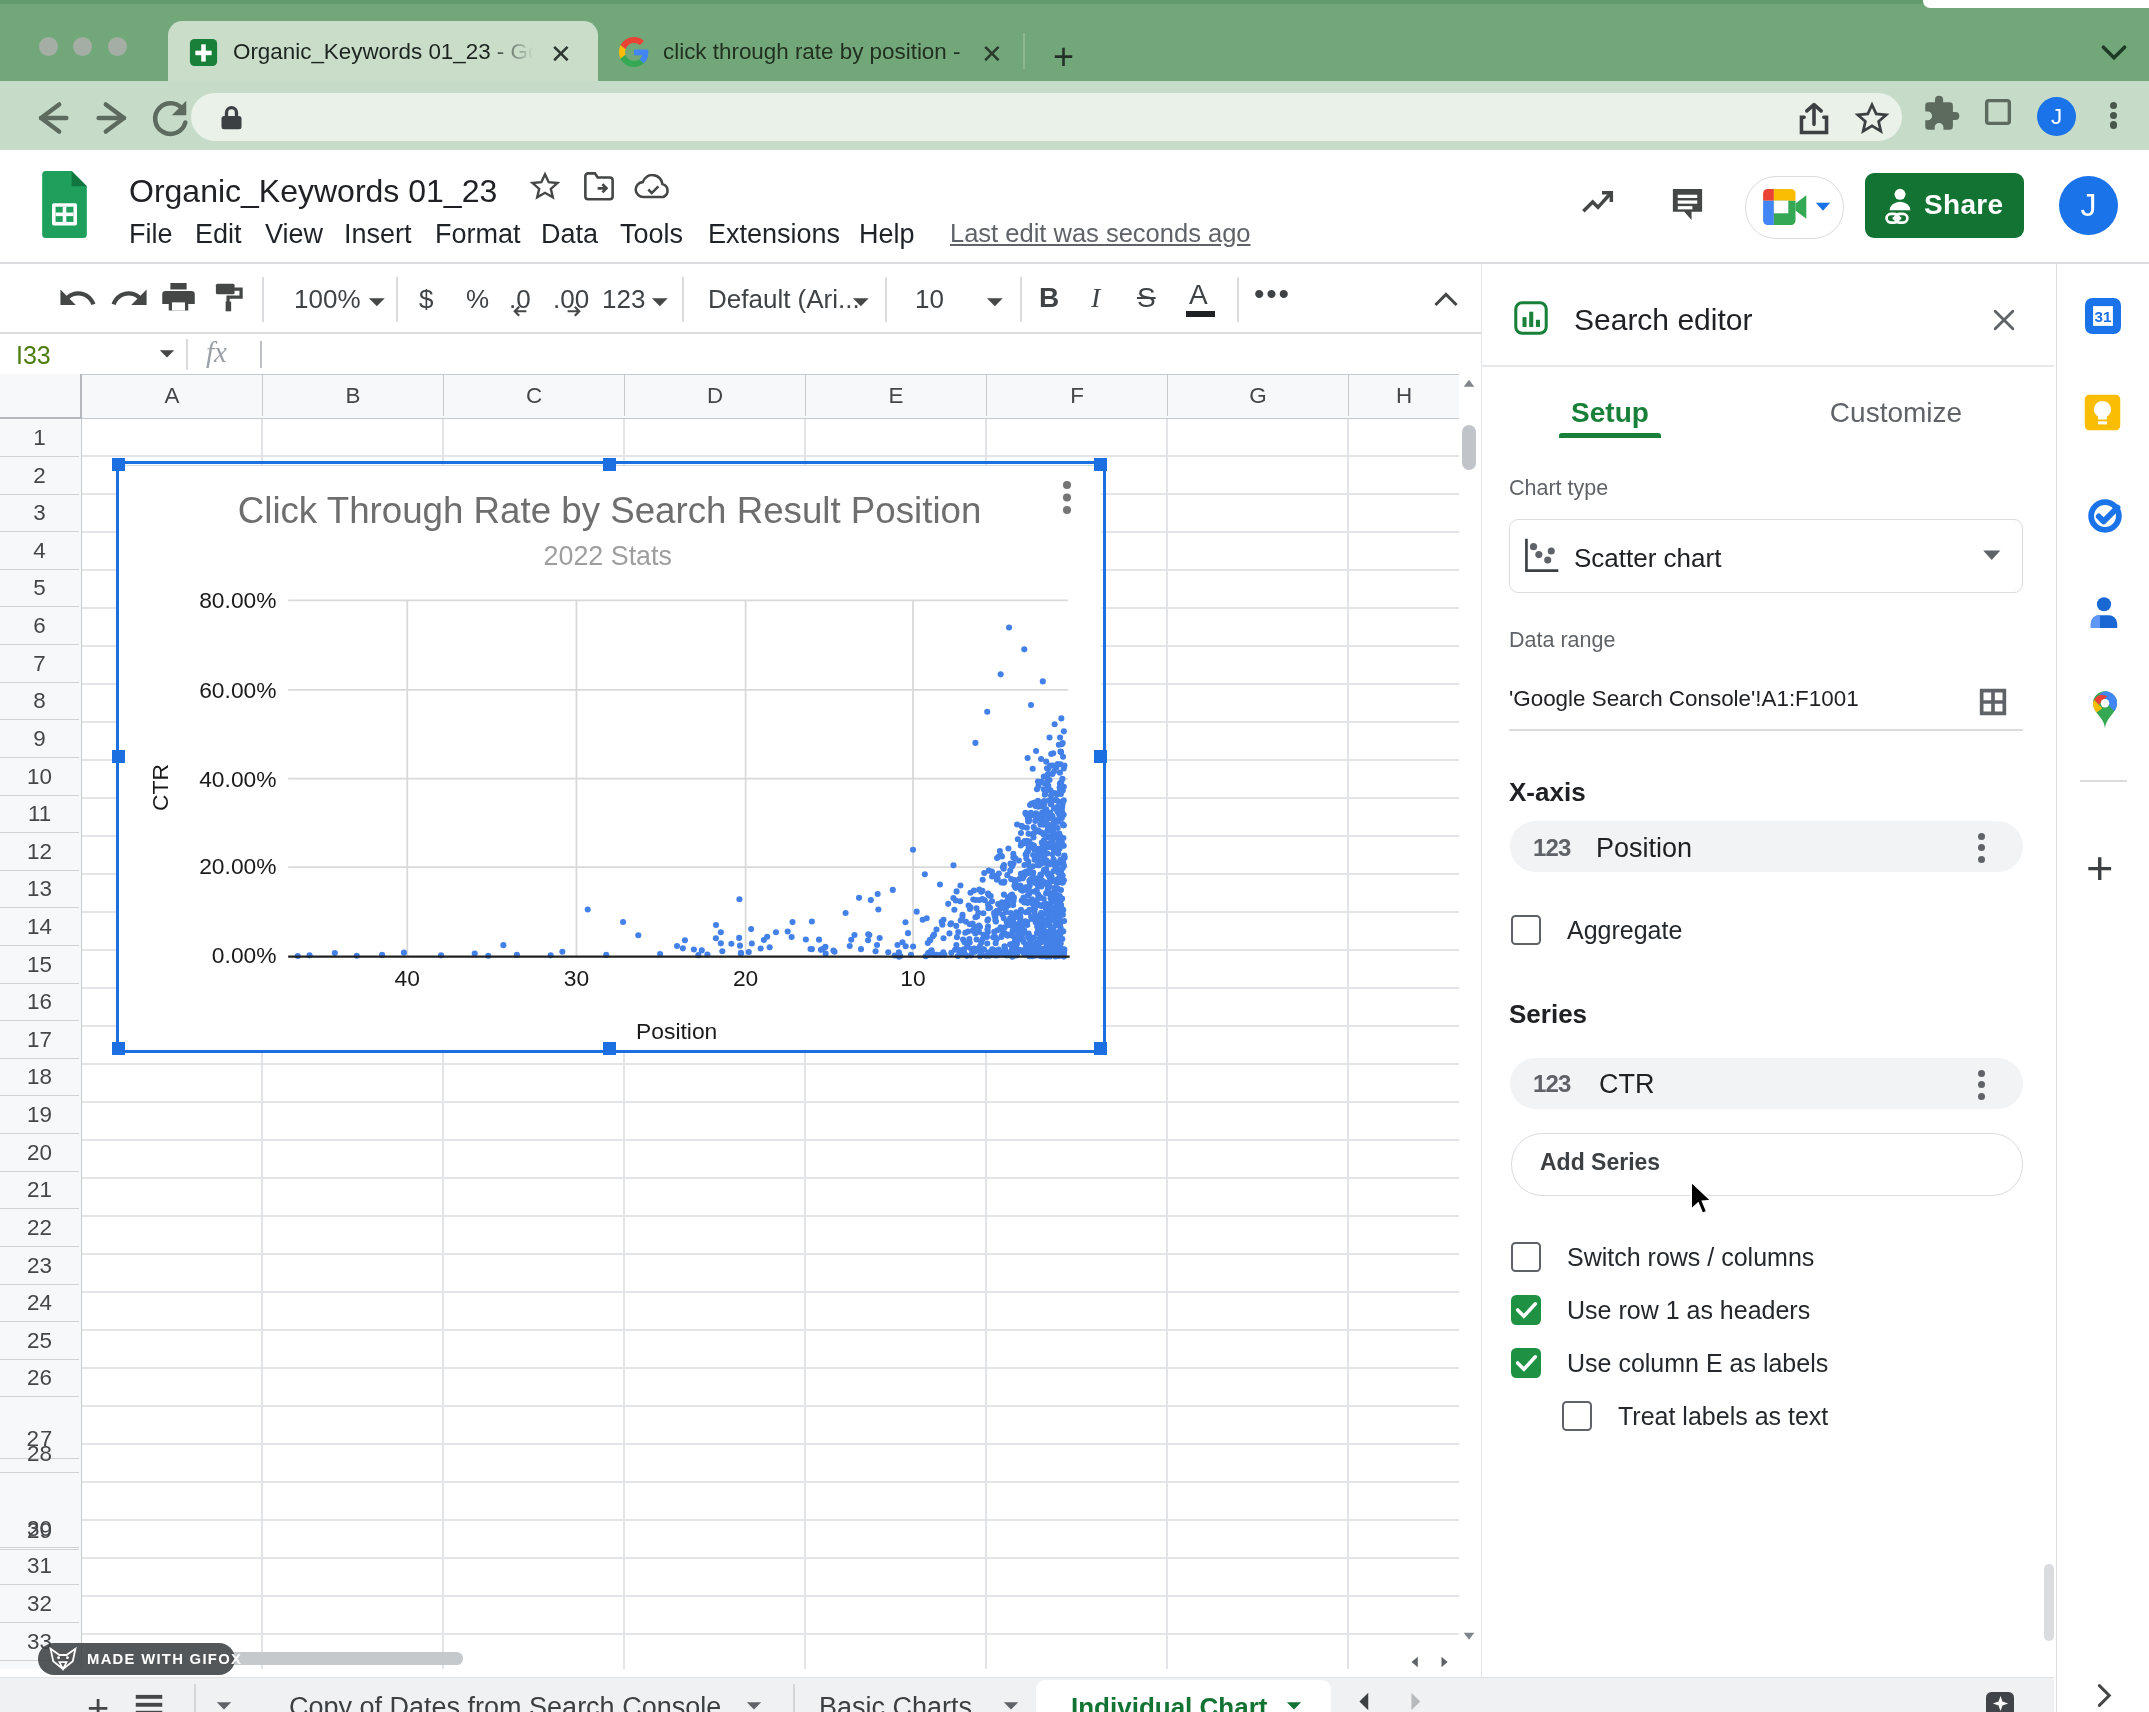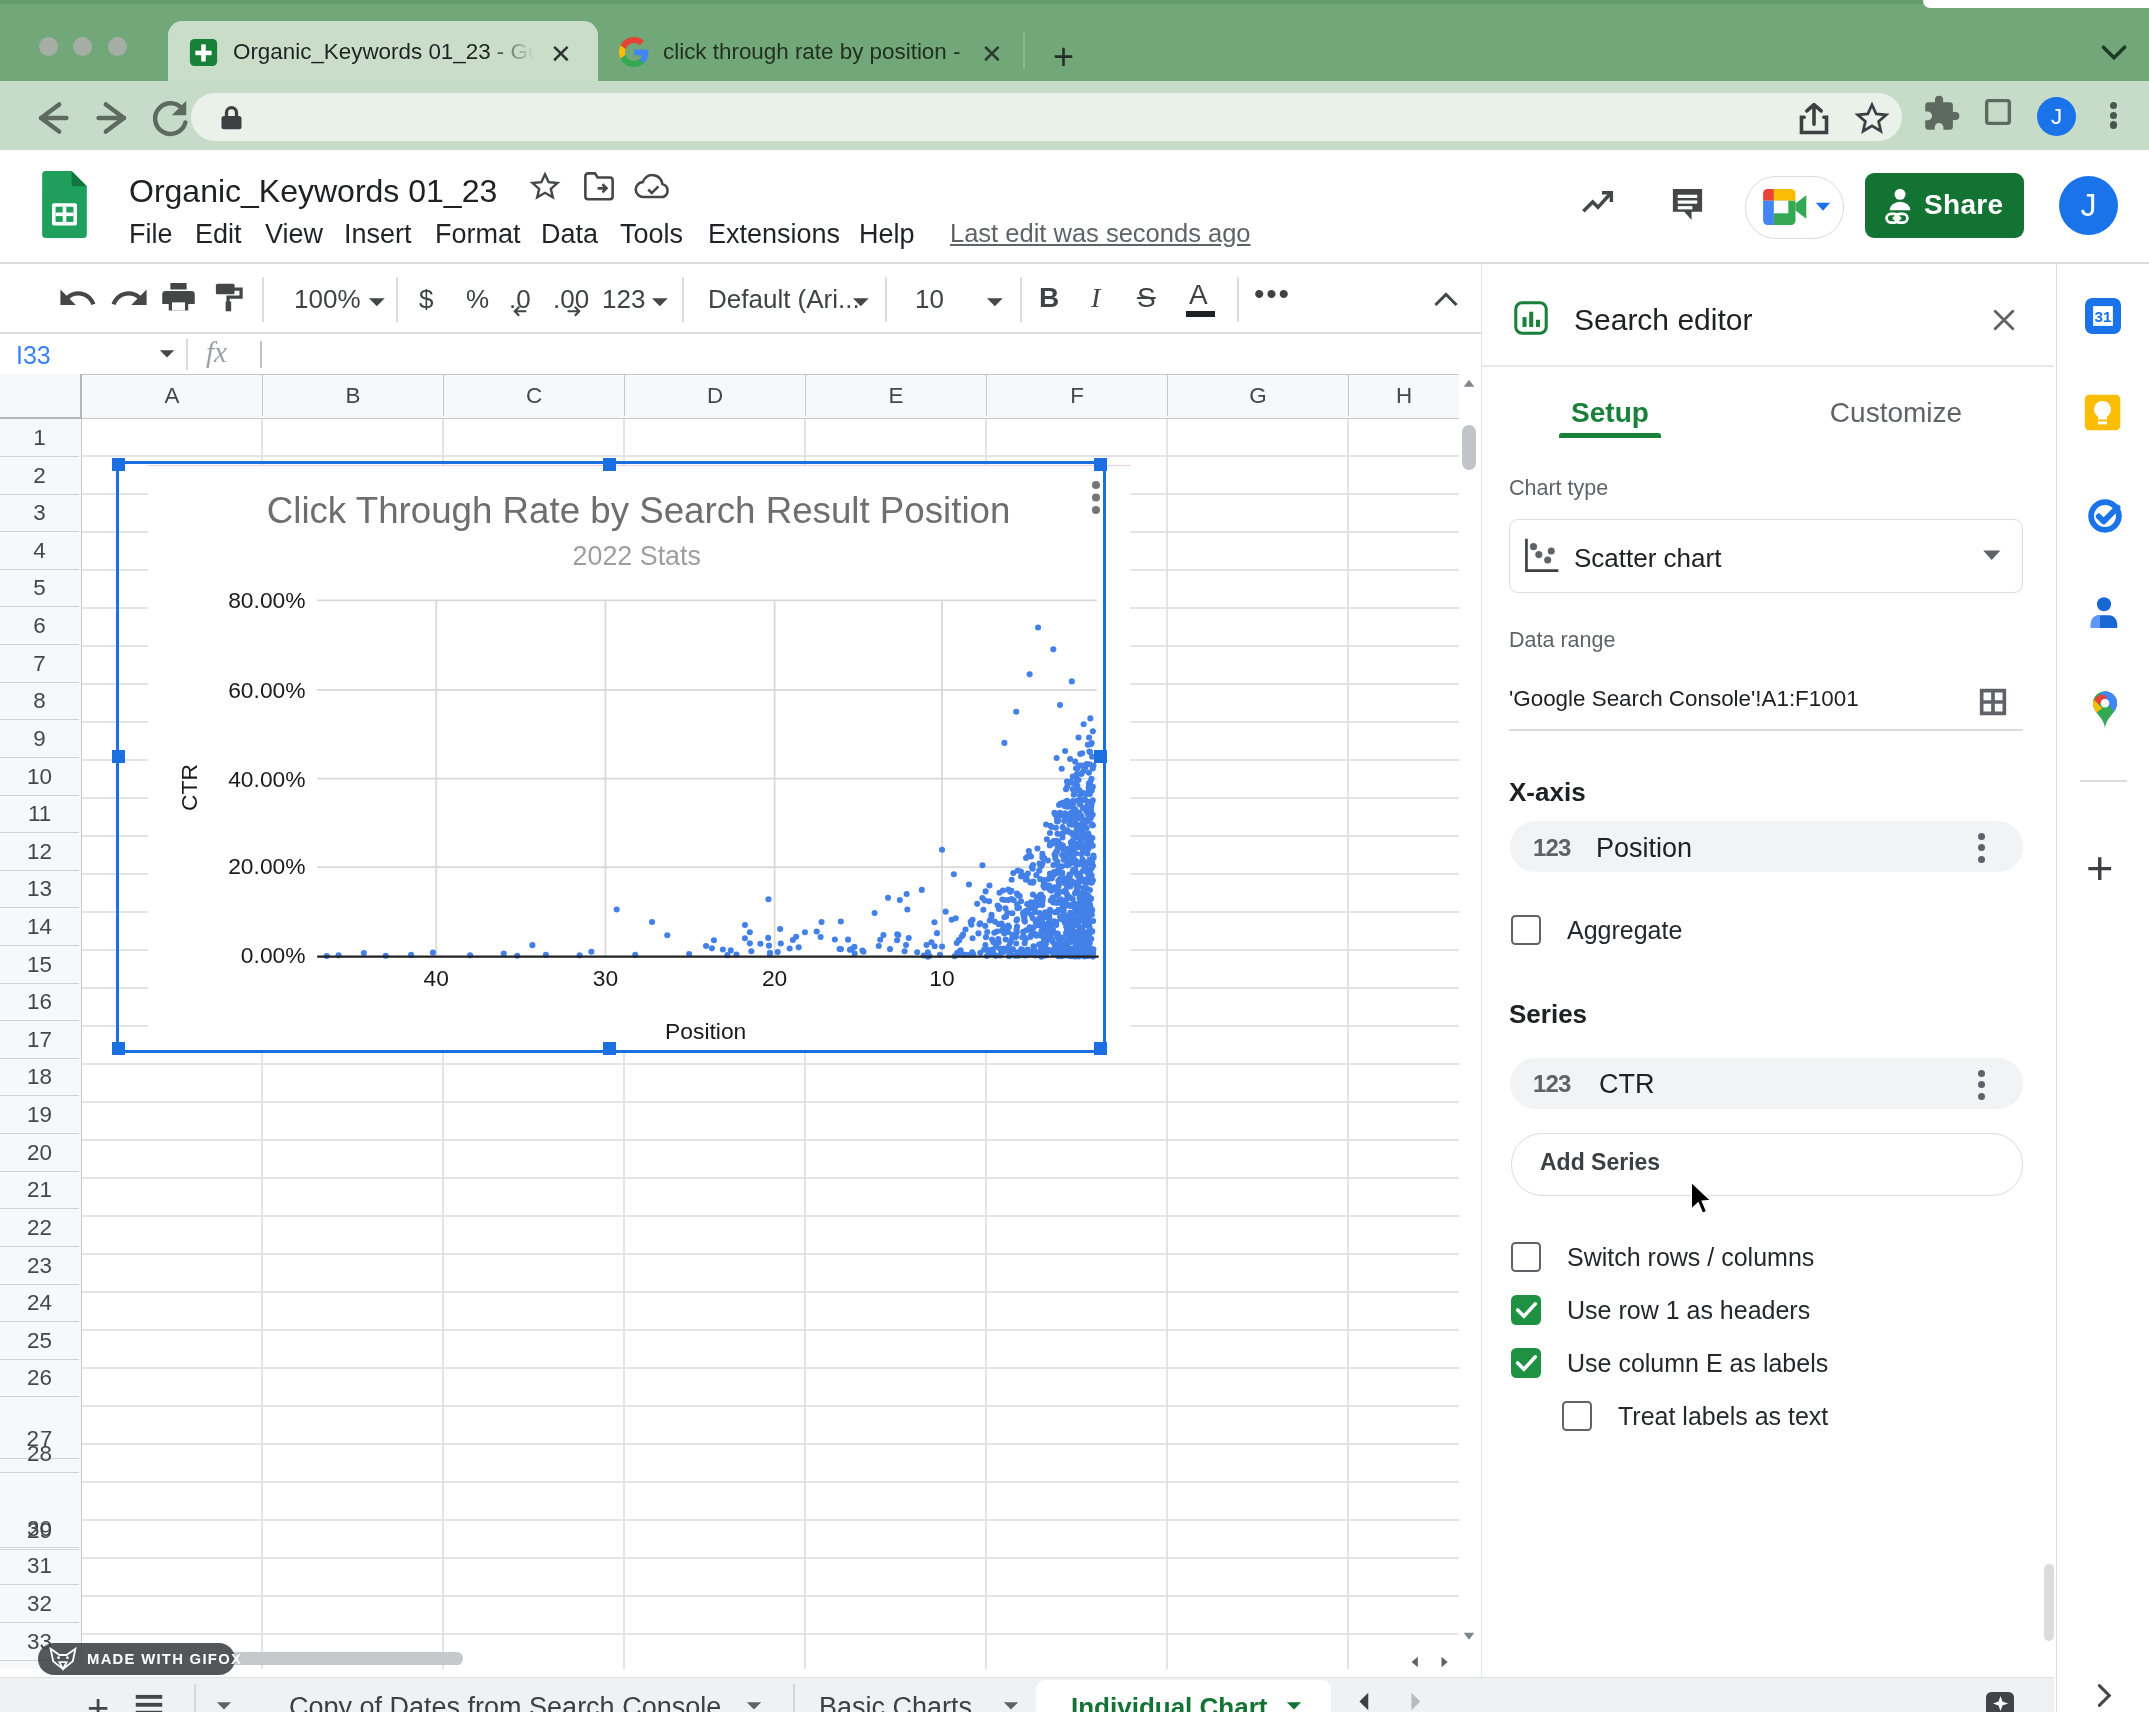--- a/index.html
+++ b/index.html
@@ -36,36 +36,36 @@
 #meetpill { left:1745px; top:176px; width:99px; height:63px; background:#fff; border:1.8px solid #dadce0; border-radius:31px; }
 #avatarJ { left:2059px; top:176px; width:59px; height:59px; border-radius:50%; background:#1a73e8; color:#fff; font-size:32px; text-align:center; line-height:59px; }
 #hr1 { left:0; top:262px; width:2149px; height:1.8px; background:#dadce0; }
 
 #toolbar { left:0; top:264px; width:1481px; height:70px; background:#fff; }
 #toolbar .tdiv { top:12.5px; width:1.8px; height:45px; background:#dadce0; }
 .ttext { font-size:26px; color:#3f4346; }
 #hr2 { left:0; top:332px; width:1481px; height:1.8px; background:#dadce0; }
 
 #fbar { left:0; top:334px; width:1481px; height:40px; background:#fff; }
-#namebox { left:16px; top:7.2px; font-size:25px; color:#3b82f6; }
+#namebox { left:16px; top:7.2px; font-size:25px; color:#4d7c0f; }
 #fxsym { left:206px; top:1.8px; font-size:29px; font-style:italic; color:#9aa0a6; font-family:"Liberation Serif",serif; }
 
 #colheads { left:0; top:374px; width:1459px; height:45px; background:#f7f8fa; border-top:1.8px solid #c6c9cc; border-bottom:1.8px solid #c6c9cc; }
 .colhead { top:0; height:41px; border-right:1.8px solid #c6c9cc; font-size:22.4px; color:#43474a; text-align:center; line-height:41px; }
 #cornerbox { left:0; top:374px; width:82px; height:45px; background:#f7f8fa; border-right:2.7px solid #b4b8bc; border-bottom:2.7px solid #b4b8bc; }
 #rowheads { left:0; top:419px; width:82px; height:1250px; background:#f7f8fa; border-right:1.8px solid #c6c9cc; }
 .rowno { left:0; width:79px; text-align:center; font-size:22.4px; color:#43474a; border-bottom:1.8px solid #d0d3d6; }
 #gridbg { left:82px; top:419px; width:1377px; height:1250px;
   background-image: linear-gradient(to right, #e2e4e7 1.8px, transparent 1.8px), linear-gradient(to bottom, #e2e4e7 1.8px, transparent 1.8px);
   background-size: 181px 38px; background-position: 179px 36px; }
 
 #vthumb { left:1462px; top:425px; width:14.3px; height:45px; background:#c1c5c9; border-radius:7.2px; }
 #hthumb { left:229px; top:1652px; width:234px; height:13.4px; background:#c6c9cc; border-radius:6.3px; }
 
-#chart { left:119px; top:465px; width:982px; height:444px; background:#a21caf;margin-left:29px; }
+#chart { left:119px; top:465px; width:982px; height:444px; background:#0f766e; }
 #chartborder { left:116px; top:461px; width:990px; height:592px; border:3.6px solid #1b6fe0; }
 .handle { width:13.4px; height:13.4px; background:#1b6fe0; }
 
 #panel { left:1481px; top:264px; width:573px; height:1448px; background:#fff; border-left:1.8px solid #e4e6e8; }
 #panhr { left:1481px; top:365px; width:573px; height:1.8px; background:#e6e8ea; }
 .plabel { font-size:21.5px; color:#5f6368;text-align:right; }
 .pvalue { font-size:26px; color:#202124; }
 .phead { font-size:26px; font-weight:bold; color:#202124; }
 .pill { left:1510px; width:513px; height:51px; background:#f1f3f4; border-radius:26px; }
 .cbx { width:29.6px; height:29.6px; border:2.7px solid #5f6368; border-radius:4.5px; background:#fff; }

